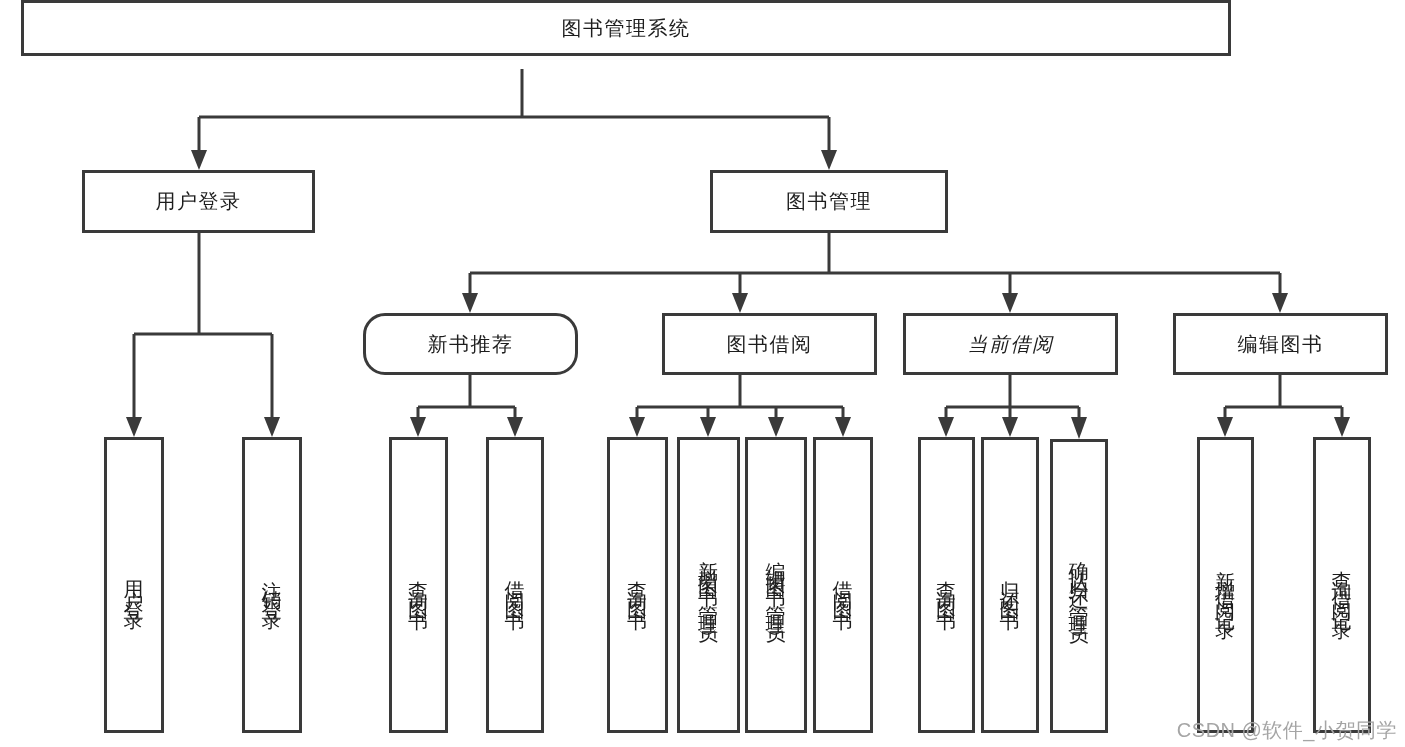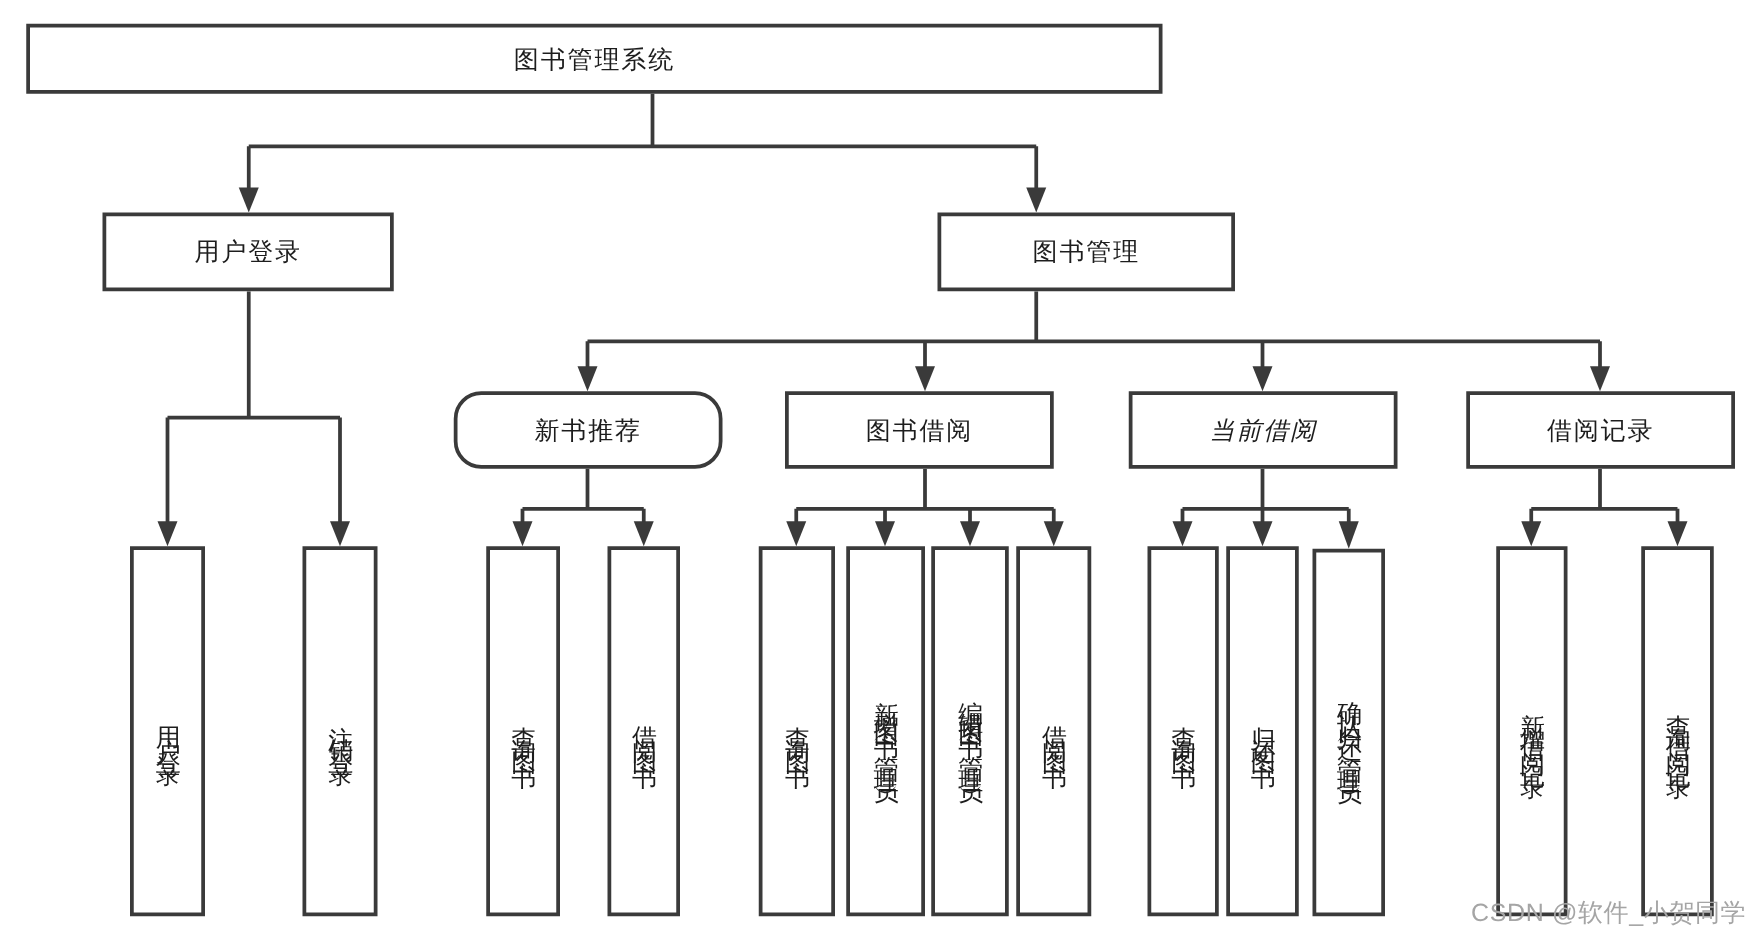--- a/index.html
+++ b/index.html
@@ -62,42 +62,42 @@
       <polygon points="768,417 784,417 776,437"></polygon>
       <polygon points="835,417 851,417 843,437"></polygon>
       <polygon points="938,417 954,417 946,437"></polygon>
       <polygon points="1002,417 1018,417 1010,437"></polygon>
       <polygon points="1071,417 1087,417 1079,439"></polygon>
       <polygon points="1217,417 1233,417 1225,437"></polygon>
       <polygon points="1334,417 1350,417 1342,437"></polygon>
     </g>
   </svg>
 
-  <div class="node hnode" style="left:21px; top:19px; width:909px; height:56px;text-align:center;">
+  <div class="node hnode" style="left:21px; top:0; width:1210px; height:56px;text-align:center;">
     <span>图书管理系统</span>
   </div>
 
   <div class="node hnode" style="left:82px; top:170px; width:233px; height:63px;">
     <span>用户登录</span>
   </div>
-  <div class="node hnode" style="left:710px; top:170px; width:238px; height:63px;margin-left:40px;">
+  <div class="node hnode" style="left:710px; top:170px; width:238px; height:63px;">
     <span>图书管理</span>
   </div>
 
   <div class="node hnode" style="left:363px; top:313px; width:215px; height:62px;border-radius:22px;">
     <span>新书推荐</span>
   </div>
-  <div class="node hnode" style="left:628px; top:313px; width:215px; height:62px;">
+  <div class="node hnode" style="left:662px; top:313px; width:215px; height:62px;">
     <span>图书借阅</span>
   </div>
   <div class="node hnode" style="left:903px; top:313px; width:215px; height:62px;font-style:italic;">
     <span>当前借阅</span>
   </div>
   <div class="node hnode" style="left:1173px; top:313px; width:215px; height:62px;">
-    <span>借阅记录</span>
+    <span>编辑图书</span>
   </div>
 
   <div class="node vnode" style="left:104px; top:437px; width:60px; height:296px;">
     <span class="vtext">用户登录</span>
   </div>
   <div class="node vnode" style="left:242px; top:437px; width:60px; height:296px;">
     <span class="vtext">注销登录</span>
   </div>
 
   <div class="node vnode" style="left:389px; top:437px; width:59px; height:296px;">

